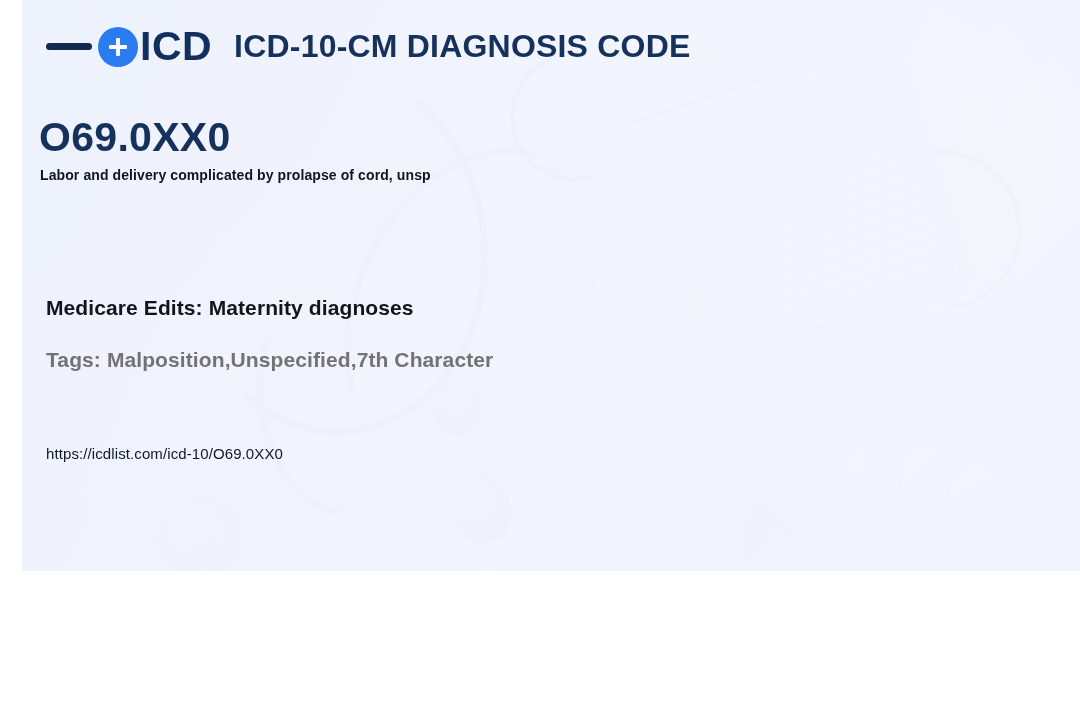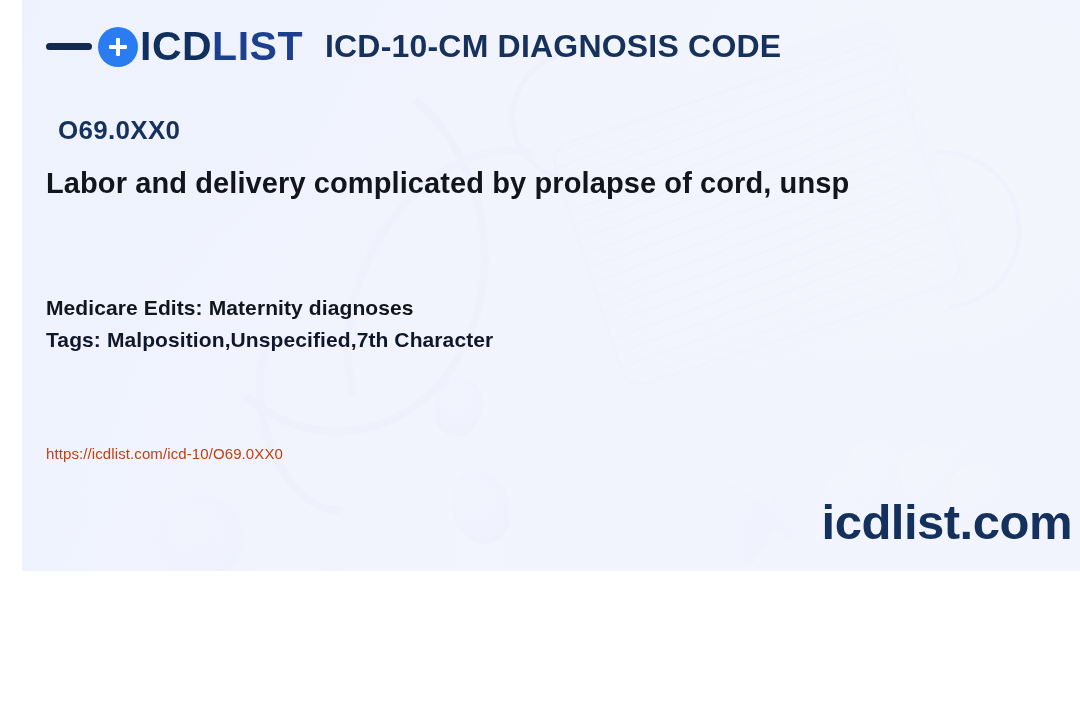--- a/index.html
+++ b/index.html
@@ -233,33 +233,33 @@
     font-weight: bold;
     color: #16325c;
     letter-spacing: 0.2px;
     white-space: nowrap;
     text-align: right;
   }
 
   
   #code-text {
     position: absolute;
-    left: 36px;
+    left: 17px;
     top: 117px;
-    font-size: 26px;
+    font-size: 41px;
     font-weight: bold;
     color: #16325c;
     letter-spacing: 0.3px;
     line-height: 1;
   }
   #description-text {
     position: absolute;
-    left: 24px;
+    left: 18px;
     top: 167px;
-    font-size: 29px;
+    font-size: 14px;
     font-weight: bold;
     color: #12161c;
     letter-spacing: 0.1px;
     line-height: 1.15;
     white-space: nowrap;
   }
   #billable-text {
     position: absolute;
     left: 24px;
     top: 224px;
@@ -276,34 +276,34 @@
     font-size: 21px;
     font-weight: bold;
     color: #12161c;
     letter-spacing: 0.1px;
     line-height: 1.15;
     white-space: nowrap;
   }
   #tags-text {
     position: absolute;
     left: 24px;
-    top: 328px;
+    top: 348px;
     font-size: 21px;
     font-weight: bold;
-    color: #0f172a;
+    color: #737373;
     letter-spacing: 0.1px;
     line-height: 1.15;
     white-space: nowrap;
   }
   #url-text {
     position: absolute;
     left: 24px;
     top: 445px;
     font-size: 15px;
-    color: #c2410c;
+    color: #0f172a;
     letter-spacing: 0.1px;
     line-height: 1.15;
     white-space: nowrap;
   }
 
   #brand-footer {
     position: absolute;
     right: 30px;
     bottom: 24px;
     font-size: 49px;
@@ -339,27 +339,25 @@
   </div>
   <div id="bg-veil"></div>
 
   <div id="content">
 
     <div id="header">
       <div id="logo">
         <span class="logo-dash"></span>
         <span class="logo-plus"></span>
         <span class="logo-icd">ICD</span>
-        <span class="logo-list">LIST</span>
       </div>
       <div id="header-title">ICD-10-CM DIAGNOSIS CODE</div>
     </div>
 
     <div id="code-text">O69.0XX0</div>
     <div id="description-text">Labor and delivery complicated by prolapse of cord, unsp</div>
     <div id="medicare-text">Medicare Edits: Maternity diagnoses</div>
     <div id="tags-text">Tags: Malposition,Unspecified,7th Character</div>
     <div id="url-text">https://icdlist.com/icd-10/O69.0XX0</div>
 
-    <div id="brand-footer">icdlist.com</div>
 
   </div>
 </div>
 
 </body></html>

